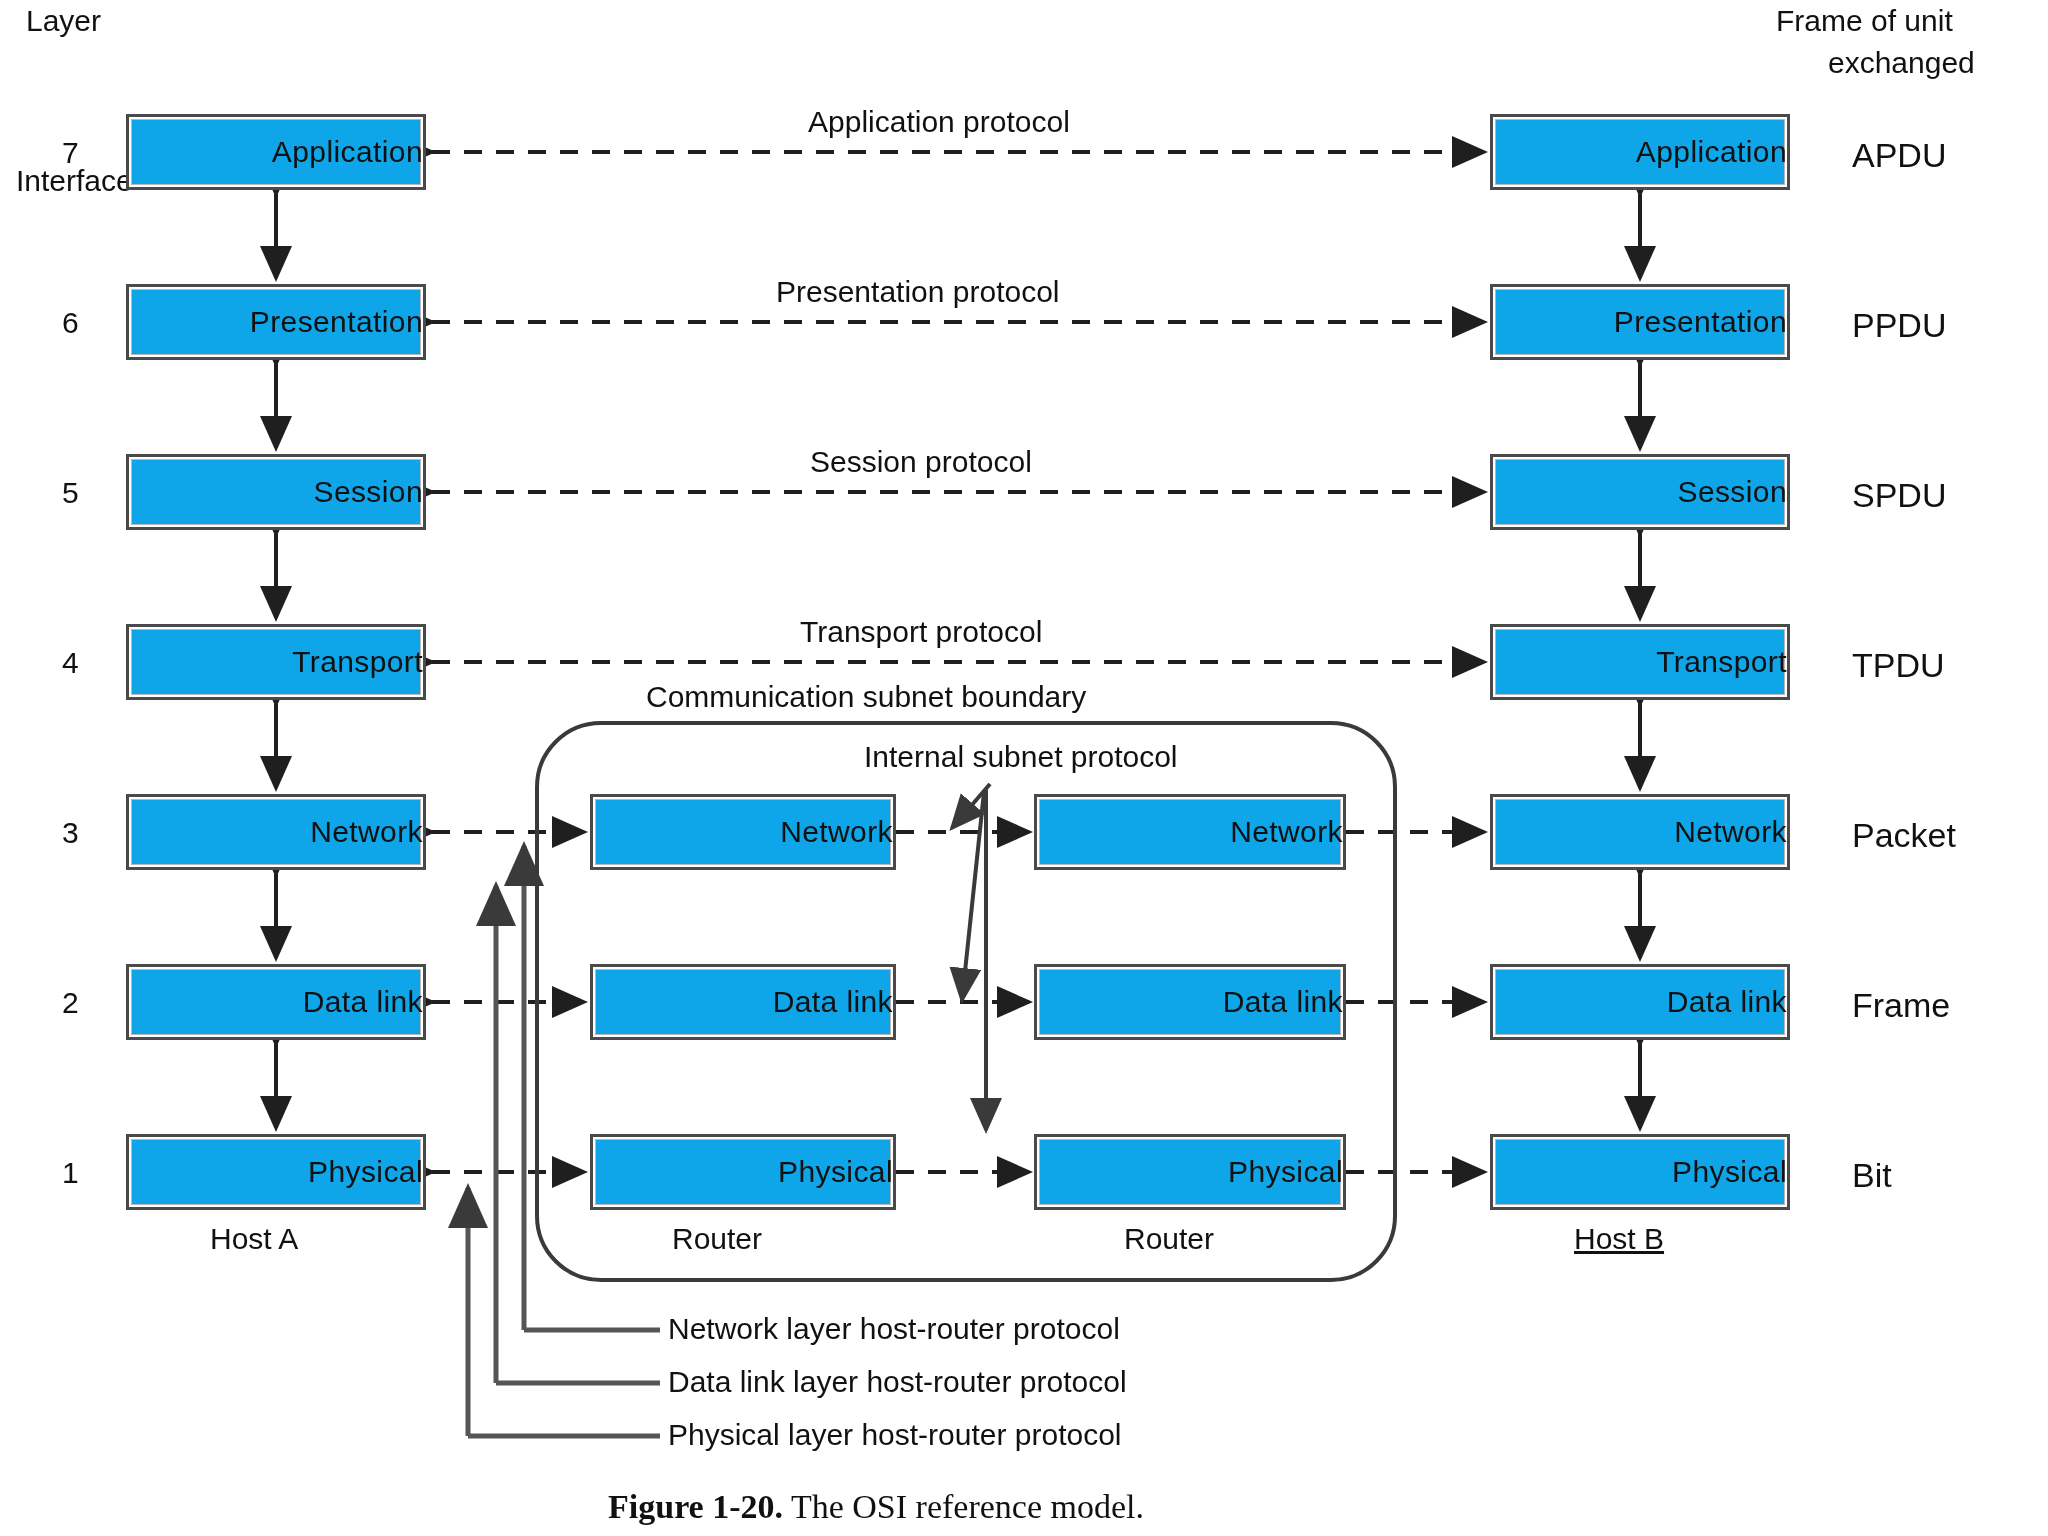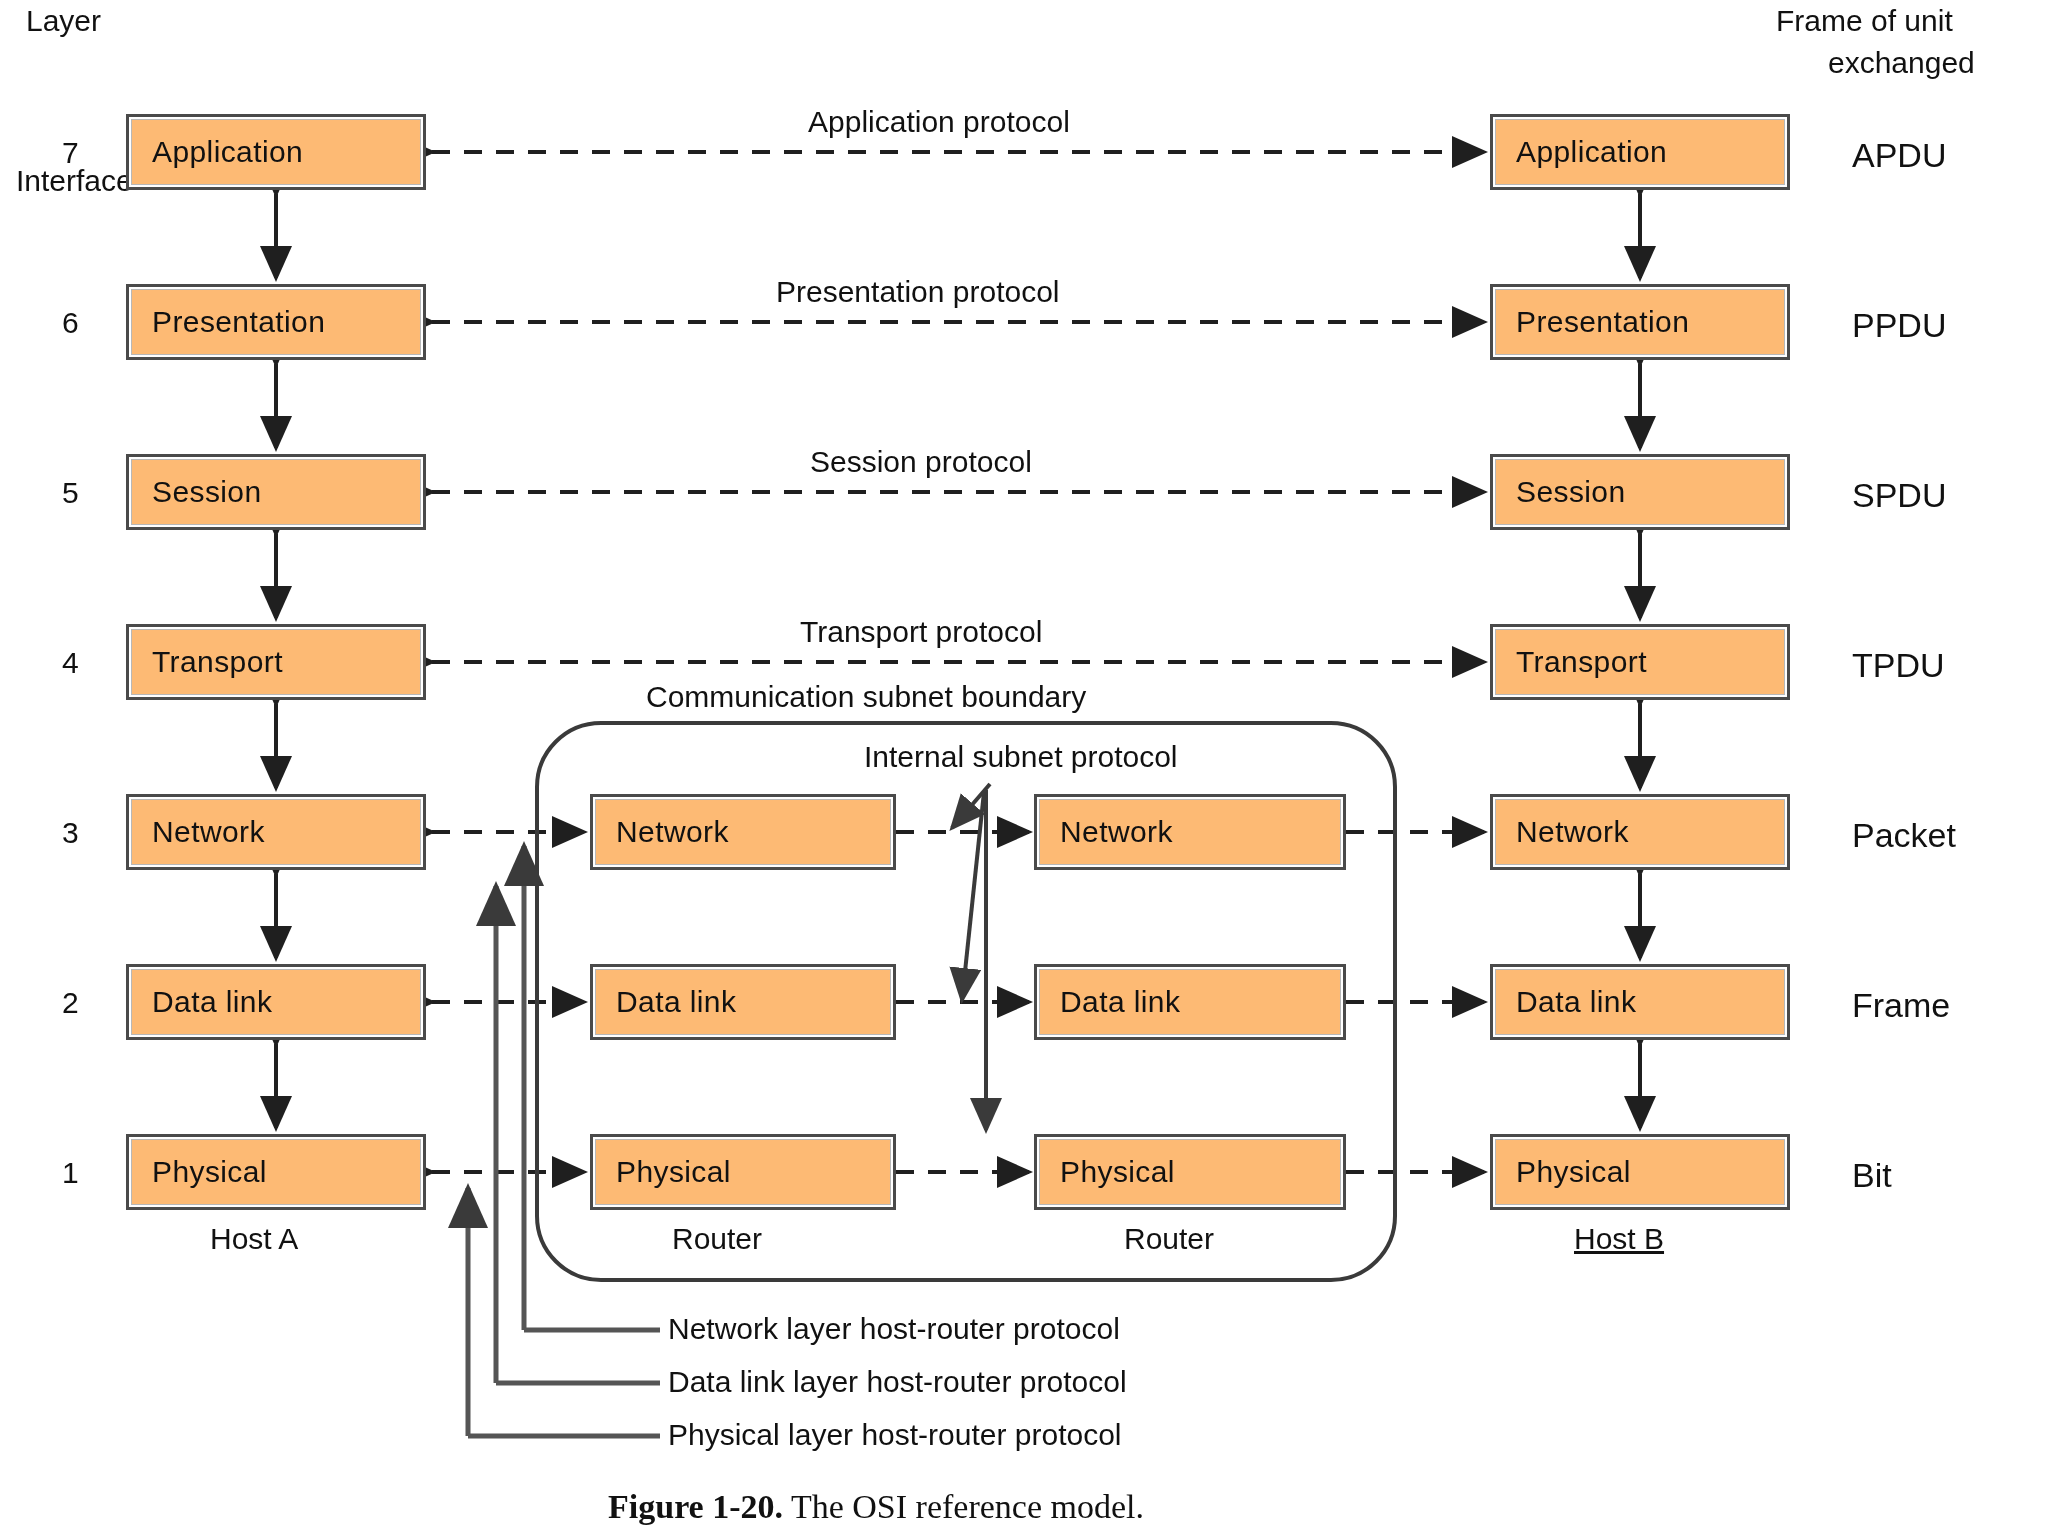--- a/index.html
+++ b/index.html
@@ -7,26 +7,25 @@
        font-family:"Liberation Sans","DejaVu Sans",sans-serif;color:#1a1a1a;}
 
   #stage{position:absolute;left:0;top:0;width:2048px;height:1536px;}
 
   svg.lines{position:absolute;left:0;top:0;width:2048px;height:1536px;
             pointer-events:none;}
 
   
   .lbox{
     position:absolute;
-    background:#fdba74;
+    background:#0ea5e9;
     border:3px solid #4a4a4a;
     box-sizing:border-box;
-    display:flex;align-items:center;justify-content:flex-start;
+    display:flex;align-items:center;justify-content:flex-end;
     box-shadow:inset 0 0 0 2px #ffffff, inset 0 0 0 3px #b8b8b8;
-    padding-left:23px;
   }
   .lbox span{
     font-size:30px;letter-spacing:0.4px;color:#111;white-space:nowrap;
   }
 
   
   .txt{position:absolute;white-space:nowrap;color:#111;}
   .hdr{font-size:30px;}
   .num{font-size:30px;}
   .proto{font-size:30px;}

